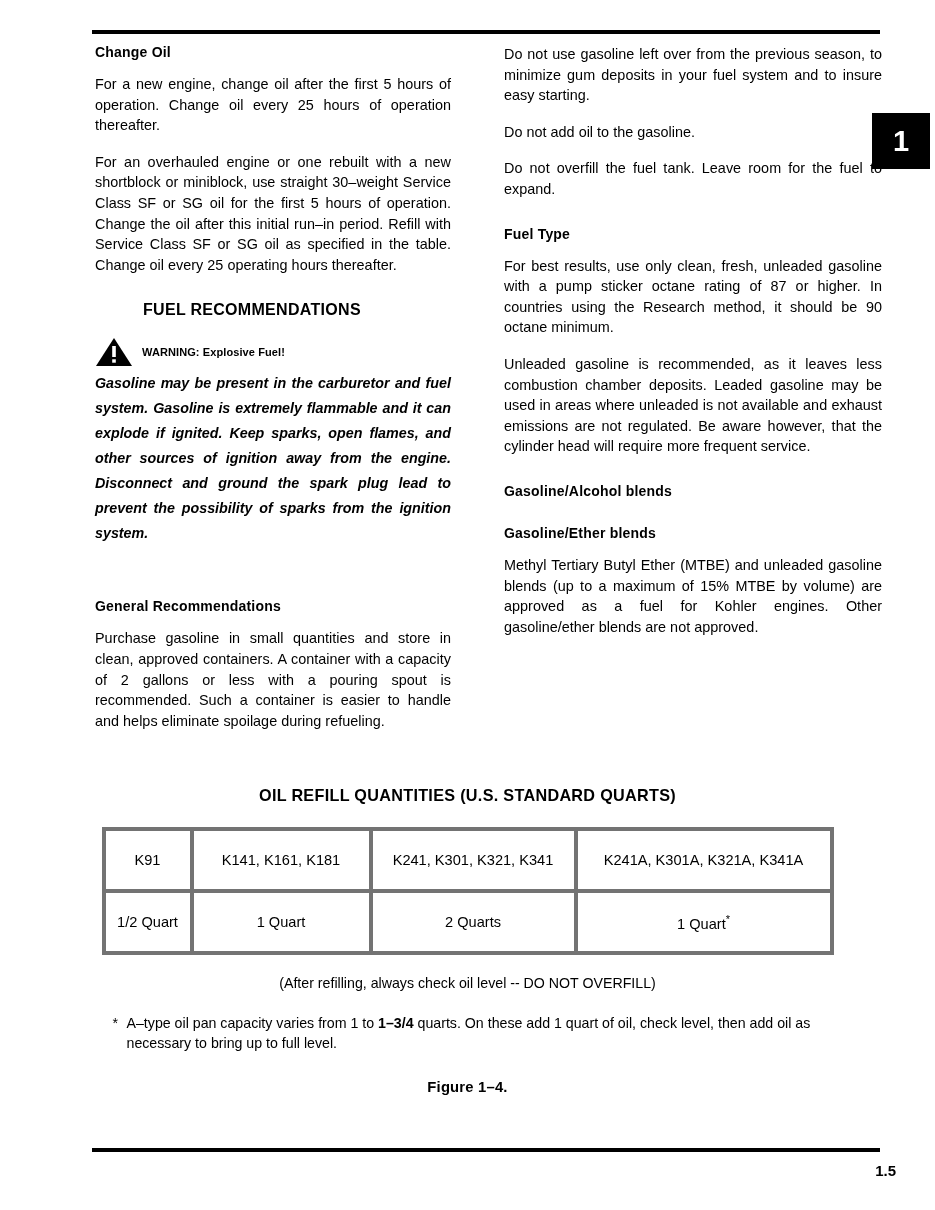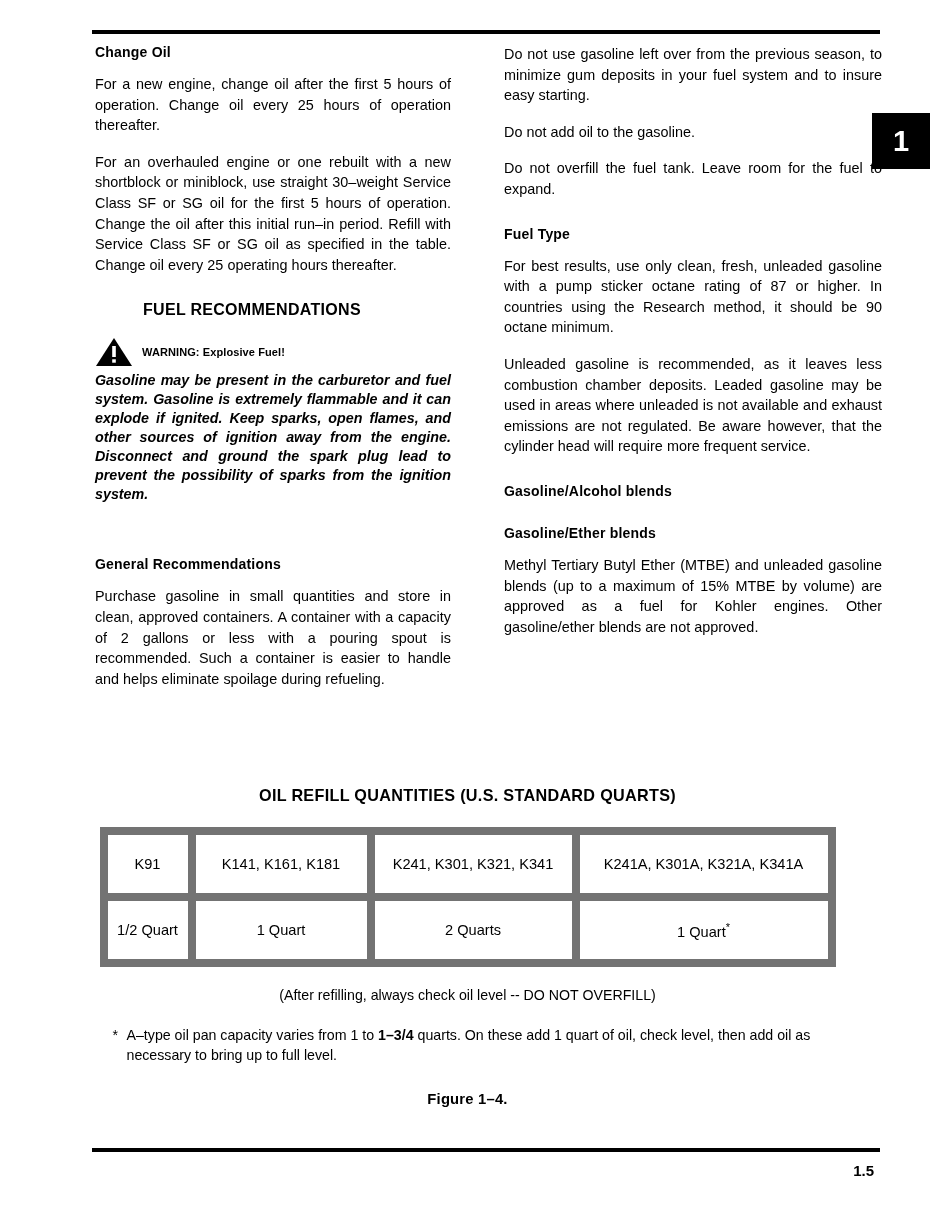--- a/index.html
+++ b/index.html
@@ -51,21 +51,21 @@
     align-items: center;
     justify-content: center;
     font-size: 29px;
     font-weight: bold;
     letter-spacing: 0px;
   }
 
   
   .page-number {
     position: absolute;
-    right: 61px;
+    right: 39px;
     top: 1162px;
     font-size: 15px;
     font-weight: bold;
   }
 
   
   .col {
     position: absolute;
     top: 44px;
   }
@@ -109,21 +109,21 @@
     flex: 0 0 auto;
   }
   .warn-tri svg { display: block; }
   .warn-title {
     font-size: 11px;
     font-weight: bold;
     letter-spacing: 0.1px;
   }
   p.warn-text {
     font-size: 14.3px;
-    line-height: 19px;
+    line-height: 25px;
     font-style: italic;
     font-weight: 600;
     margin: 0;
     text-align: justify;
   }
 
   .gap-big { height: 52px; }
 
   
   .figure {
@@ -139,21 +139,21 @@
     letter-spacing: 0.3px;
     margin-bottom: 22px;
   }
   table.oil {
     border-collapse: collapse;
     margin: 0 auto;
     width: 728px;
     table-layout: fixed;
   }
   table.oil td {
-    border: 8px solid #737373;
+    border: 4px solid #737373;
     text-align: center;
     font-size: 14.6px;
     height: 58px;
     vertical-align: middle;
     padding: 0 4px;
   }
   table.oil col.c1 { width: 88px; }
   table.oil col.c2 { width: 179px; }
   table.oil col.c3 { width: 205px; }
   table.oil col.c4 { width: 256px; }

